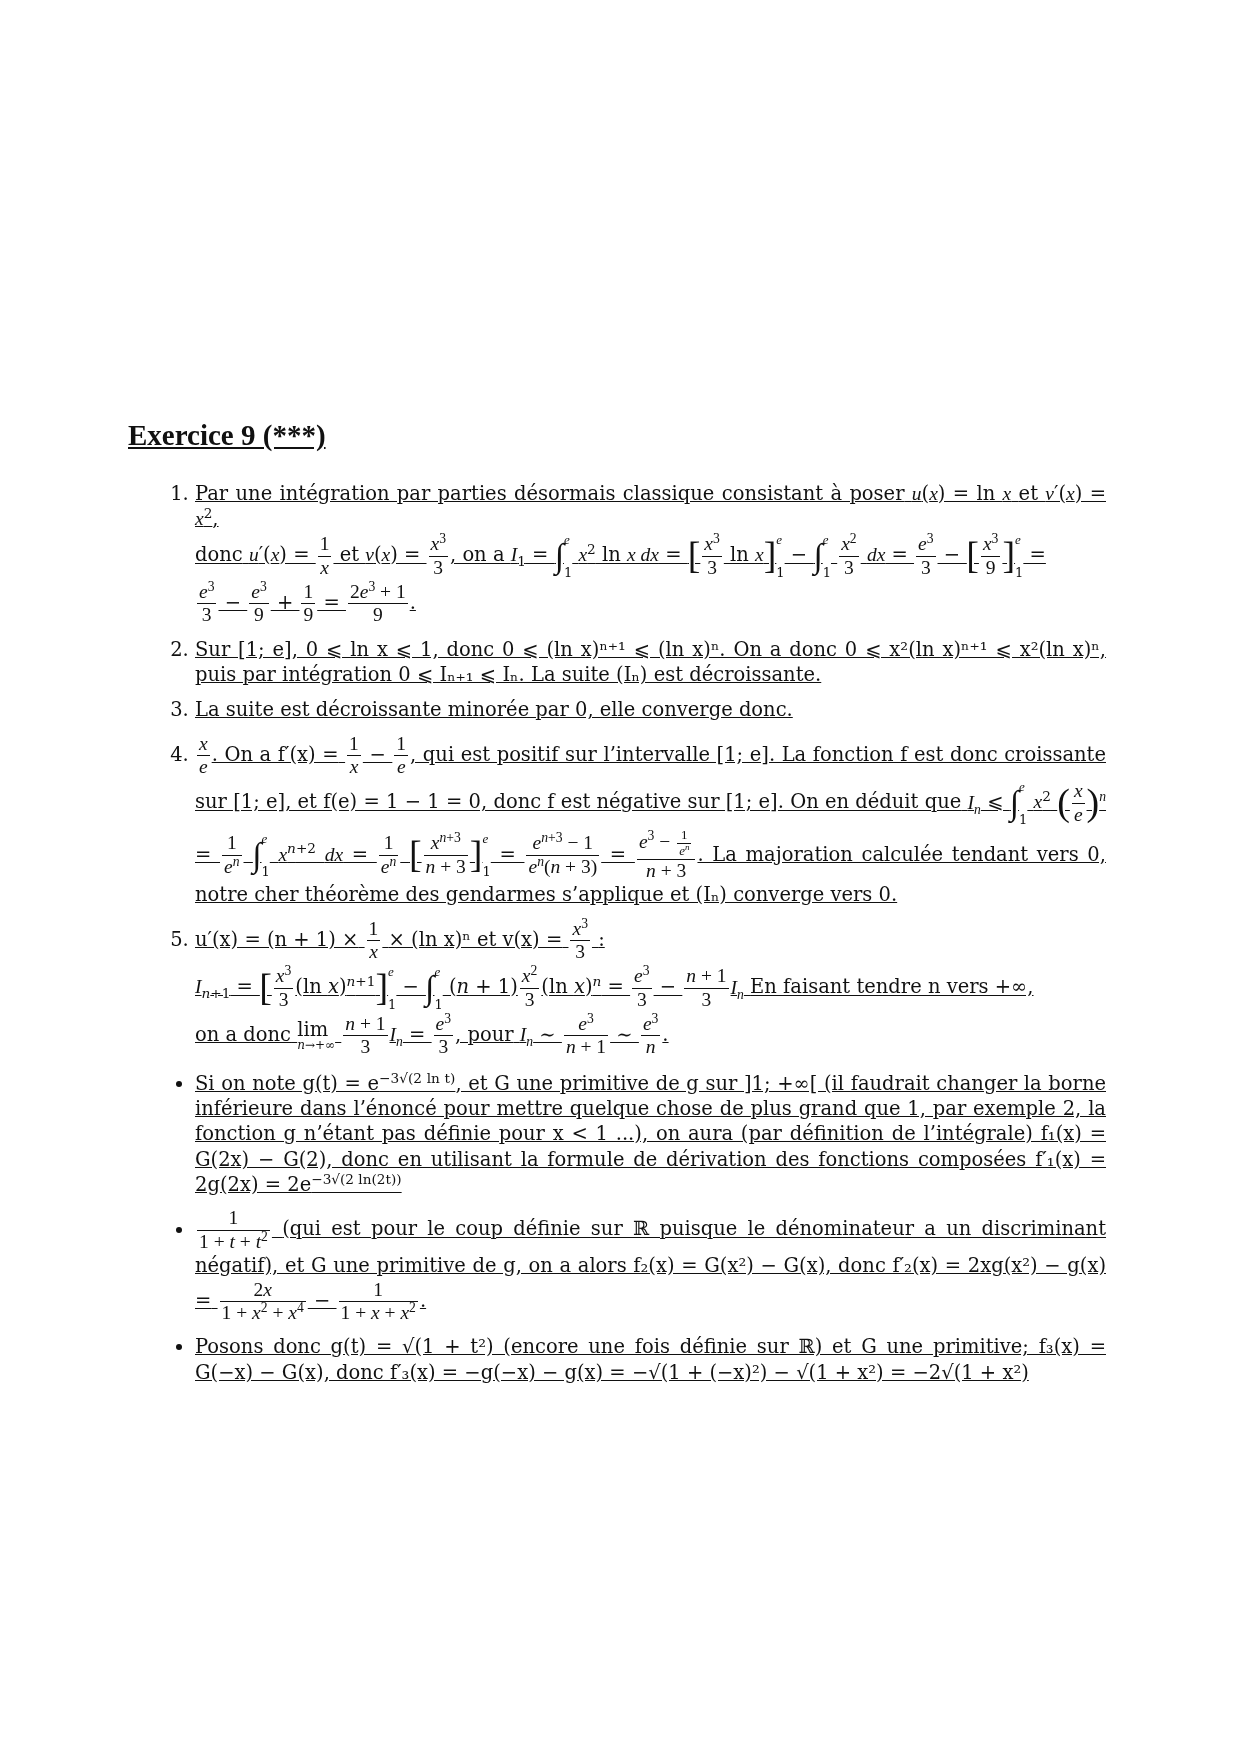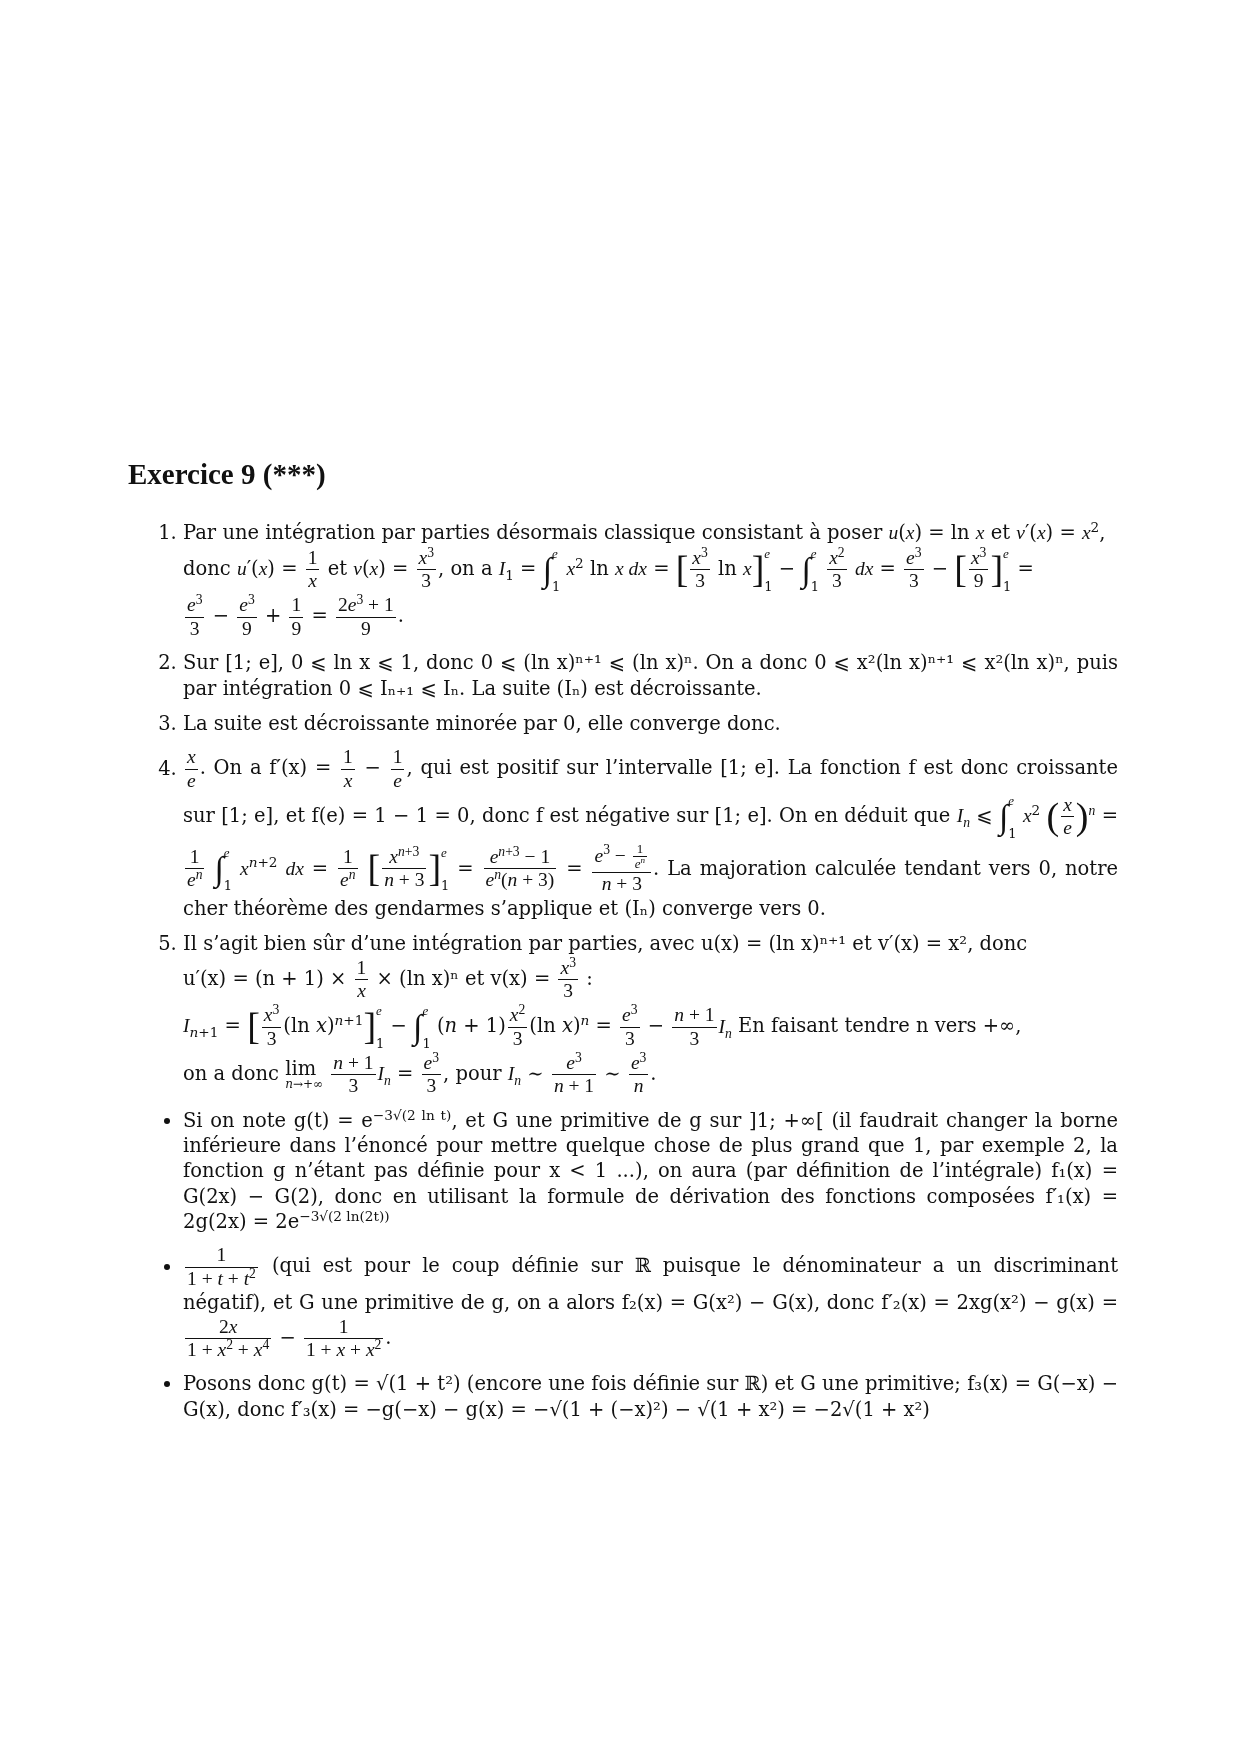--- a/index.html
+++ b/index.html
@@ -1,24 +1,24 @@
 <!DOCTYPE html>
 <html><head>
 <meta charset="utf-8">
 <style>
   html, body { margin: 0; padding: 0; background: #ffffff; }
   body {
     width: 1240px; height: 1754px; position: relative; overflow: hidden;
     font-family: "DejaVu Serif", "Liberation Serif", serif;
     color: #111; font-size: 19.5px; line-height: 1.3;
   }
-  .page { position: absolute; left: 128px; top: 456px; width: 990px; }
+  .page { position: absolute; left: 128px; top: 417px; width: 990px; text-decoration: underline; }
   h2 { font-family: "Liberation Serif", "DejaVu Serif", serif; font-weight: bold; font-size: 29px; margin: 0 0 26px 0; }
   #ex10-title { margin-top: 36px; }
-  ol, ul { margin: 0; padding-left: 55px; }
+  ol, ul { margin: 12px; padding-left: 55px; }
   li { margin-bottom: 10px; text-align: justify; }
   ul li { list-style: disc; }
   .m { font-style: italic; font-family: "Liberation Serif", "DejaVu Serif", serif; }
   .frac { display: inline-block; vertical-align: middle; text-align: center; margin: 0 2px; font-family: "Liberation Serif", serif; }
   .frac > span { display: block; padding: 0 2px; line-height: 1.15; }
   .frac > .num { border-bottom: 1px solid #111; }
   .frac.small { font-size: 13px; }
   sup, sub { font-size: 70%; line-height: 0; }
   .int { font-size: 34px; vertical-align: middle; font-style: italic; font-family: "Liberation Serif", serif; }
   .brk { font-size: 38px; vertical-align: middle; font-family: "Liberation Serif", serif; font-weight: lighter; }
@@ -84,21 +84,20 @@
       <span class="frac"><span class="num">1</span><span class="den"><i>e<sup>n</sup></i></span></span>
       <span class="int">∫</span><span class="bounds"><span class="up m">e</span><span>1</span></span>
       <span class="m">x</span><sup><i>n</i>+2</sup> <span class="m">dx</span> =
       <span class="frac"><span class="num">1</span><span class="den"><i>e<sup>n</sup></i></span></span>
       <span class="brk">[</span><span class="frac"><span class="num"><i>x</i><sup><i>n</i>+3</sup></span><span class="den"><i>n</i> + 3</span></span><span class="brk">]</span><span class="bounds"><span class="up m">e</span><span>1</span></span> =
       <span class="frac"><span class="num"><i>e</i><sup><i>n</i>+3</sup> − 1</span><span class="den"><i>e<sup>n</sup></i>(<i>n</i> + 3)</span></span> =
       <span class="frac"><span class="num"><i>e</i><sup>3</sup> − <span class="frac small"><span class="num">1</span><span class="den"><i>e<sup>n</sup></i></span></span></span><span class="den"><i>n</i> + 3</span></span><span>. La majoration calculée tendant vers 0, notre cher théorème des gendarmes s’applique et (Iₙ) converge vers 0.</span>
     </li>
 
     <li>
-      <span>Il s’agit bien sûr d’une intégration par parties, avec u(x) = (ln x)ⁿ⁺¹ et v′(x) = x², donc</span>
       <span class="line">
         <span>u′(x) = (n + 1) ×</span>
         <span class="frac"><span class="num">1</span><span class="den m">x</span></span>
         <span>× (ln x)ⁿ et v(x) =</span>
         <span class="frac"><span class="num"><i>x</i><sup>3</sup></span><span class="den">3</span></span>
         <span>:</span>
       </span>
       <span class="line">
         <span class="m">I</span><sub><i>n</i>+1</sub> =
         <span class="brk">[</span><span class="frac"><span class="num"><i>x</i><sup>3</sup></span><span class="den">3</span></span>(ln <i>x</i>)<sup><i>n</i>+1</sup><span class="brk">]</span><span class="bounds"><span class="up m">e</span><span>1</span></span>

